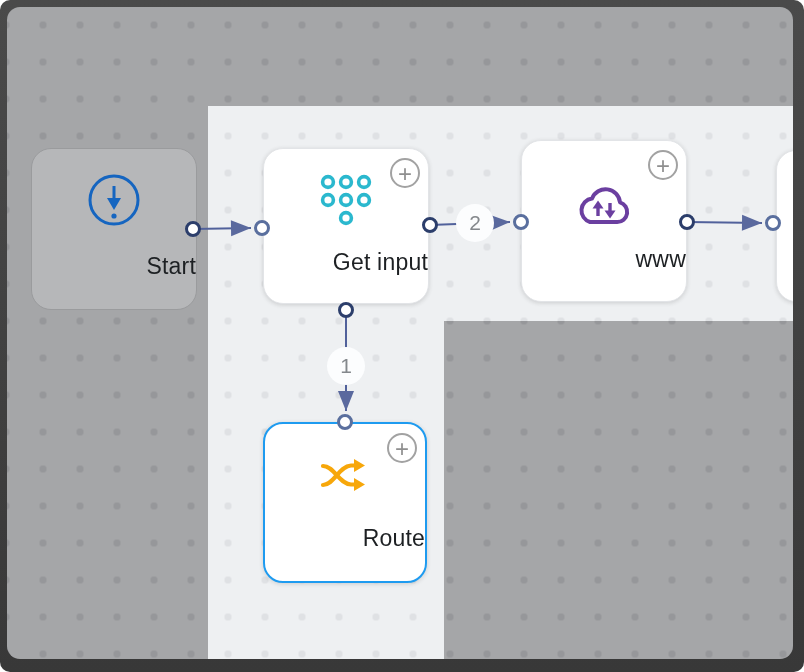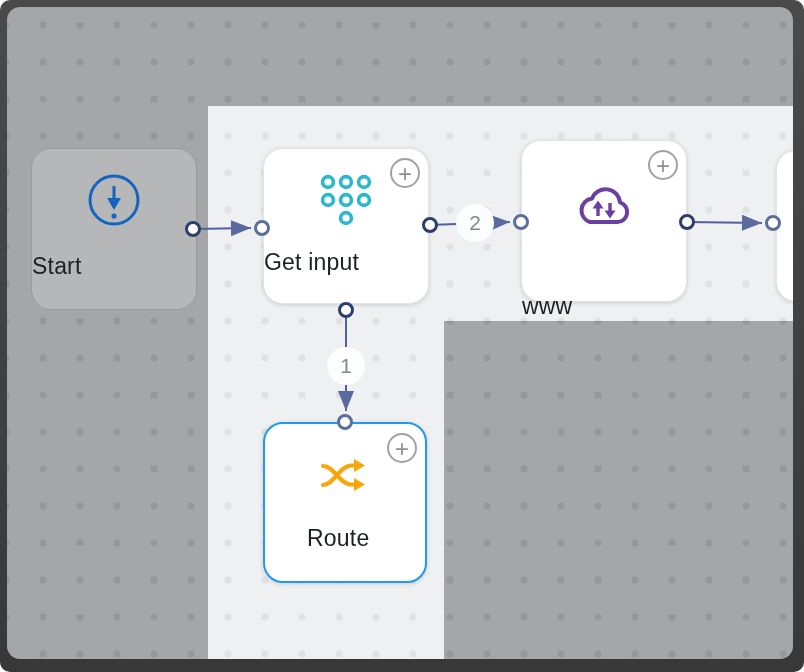--- a/index.html
+++ b/index.html
@@ -22,25 +22,25 @@
   .edges{position:absolute;left:0;top:0;width:786px;height:652px;z-index:2;}
 
   .node{position:absolute;background:#ffffff;border:1px solid #e2e4e7;border-radius:20px;
         box-shadow:0 1px 4px rgba(50,50,50,.18);z-index:3;}
   .node-start{left:24px;top:141px;width:166px;height:162px;background:#b6b7b9;border:1px solid #9a9b9d;box-shadow:none;}
   .node-getinput{left:256px;top:141px;width:166px;height:156px;}
   .node-www{left:514px;top:133px;width:166px;height:162px;}
   .node-route{left:256px;top:415px;width:164px;height:161px;border:2px solid #1e9bf0;}
   .node-partial{left:769px;top:143px;width:50px;height:152px;}
 
-  .node-label{position:absolute;left:0;right:0;text-align:left;
+  .node-label{position:absolute;left:0;right:0;text-align:right;
         font-size:23px;color:#1d2023;letter-spacing:.2px;}
   .lbl-start{top:104px;}
   .lbl-getinput{top:100px;}
-  .lbl-www{top:105px;margin-top:47px;}
+  .lbl-www{top:105px;}
   .lbl-route{top:101px;padding-left:42px;}
 
   .node-icon{position:absolute;left:50%;transform:translateX(-50%);}
   .icon-start{top:24px;}
   .icon-getinput{top:20px;}
   .icon-www{top:38px;}
   .icon-route{top:30px;}
 
   .plus-btn{position:absolute;top:9px;right:8px;width:30px;height:30px;border:2px solid #a2a2a2;
         border-radius:50%;color:#8f8f8f;font-size:24px;line-height:25px;text-align:center;

